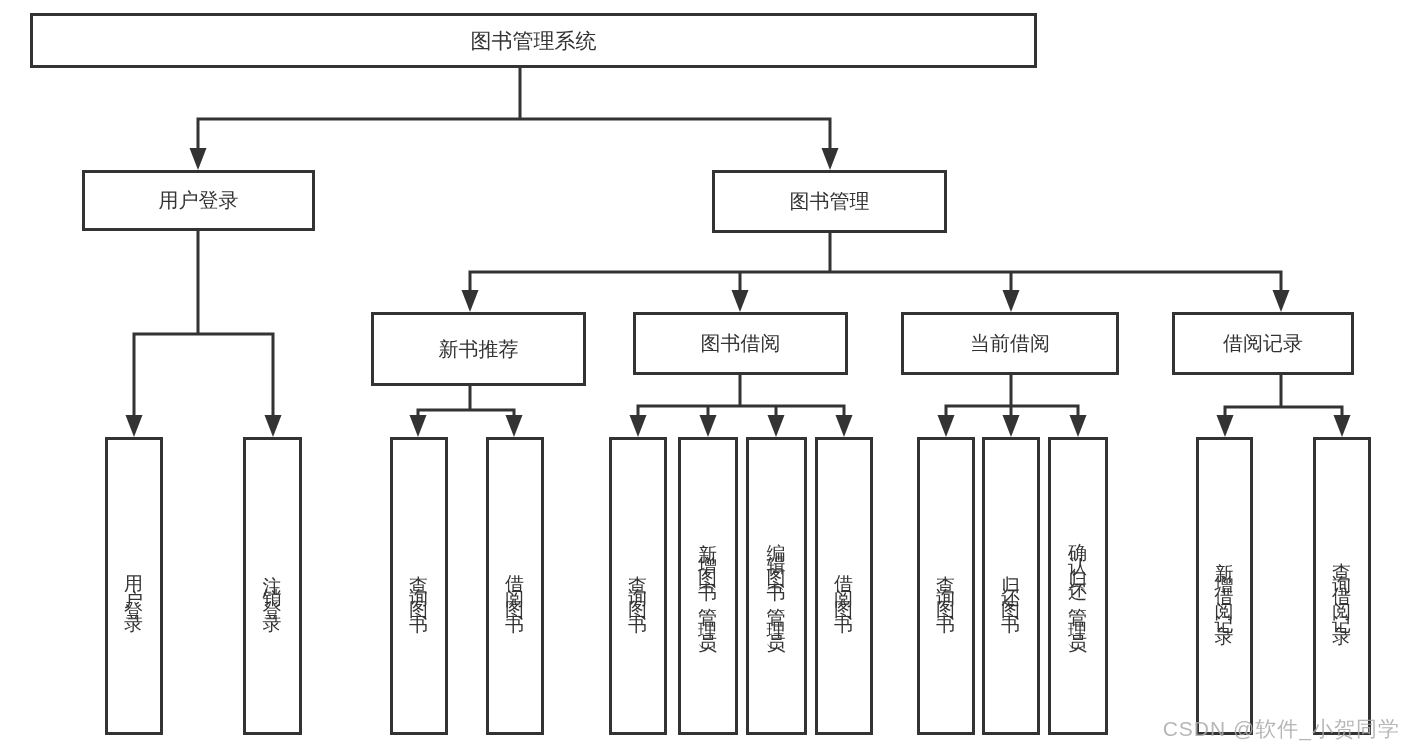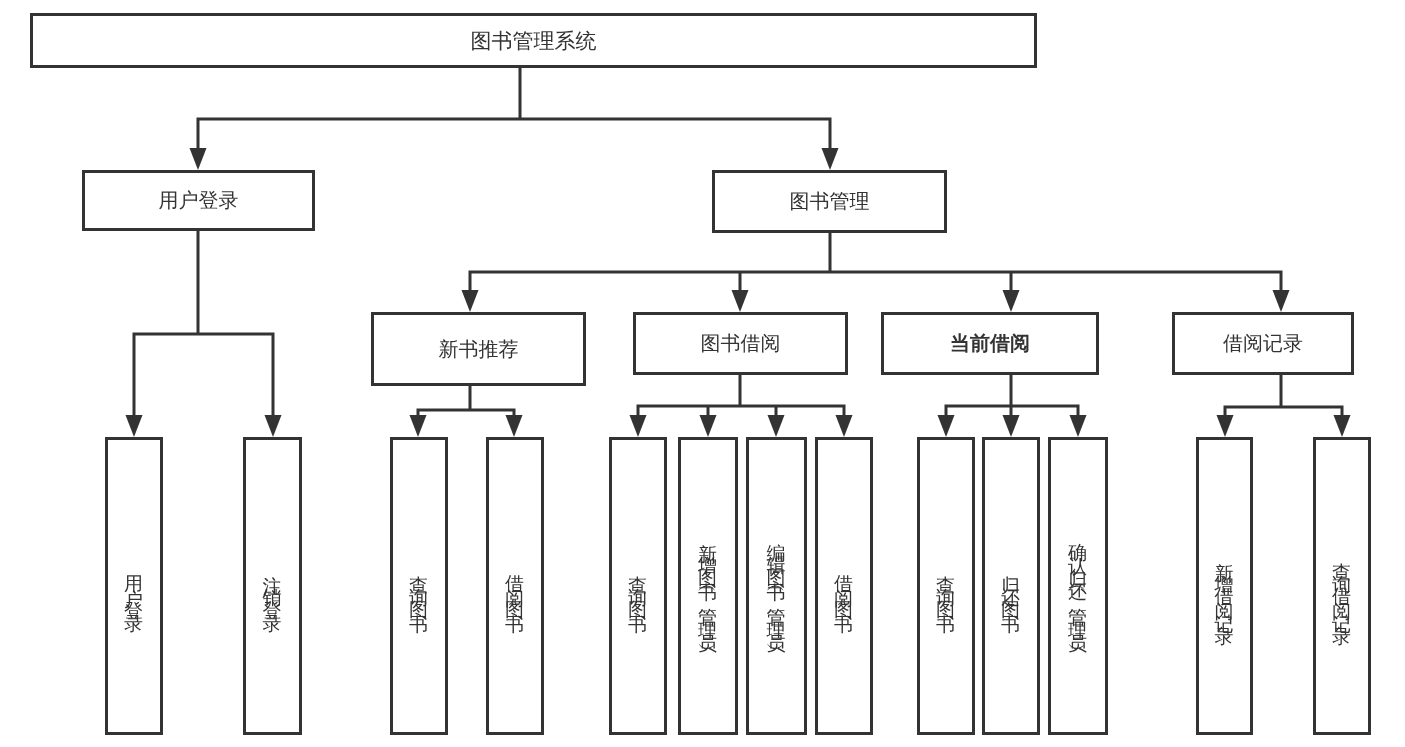--- a/index.html
+++ b/index.html
@@ -85,21 +85,21 @@
   <div class="node" style="left:712px;top:170px;width:235px;height:63px;">
     <span>图书管理</span>
   </div>
 
   <div class="node" style="left:363px;top:312px;width:215px;height:74px;margin-left:8px;">
     <span>新书推荐</span>
   </div>
   <div class="node" style="left:633px;top:312px;width:215px;height:63px;text-align:right;">
     <span>图书借阅</span>
   </div>
-  <div class="node" style="left:881px;top:312px;width:218px;height:63px;font-weight:bold;">
+  <div class="node" style="left:901px;top:312px;width:218px;height:63px;">
     <span>当前借阅</span>
   </div>
   <div class="node" style="left:1172px;top:312px;width:182px;height:63px;">
     <span>借阅记录</span>
   </div>
 
   <div class="vnode" style="left:105px;top:437px;width:58px;height:298px;">
     <span class="vtxt">用户登录</span>
   </div>
   <div class="vnode" style="left:243px;top:437px;width:59px;height:298px;">
@@ -136,14 +136,15 @@
     <span class="vtxt">确认归还（管理员）</span>
   </div>
 
   <div class="vnode" style="left:1196px;top:437px;width:57px;height:298px;">
     <span class="vtxt">新增借阅记录</span>
   </div>
   <div class="vnode" style="left:1313px;top:437px;width:58px;height:298px;">
     <span class="vtxt">查询借阅记录</span>
   </div>
 
+  <div class="watermark">CSDN @软件_小贺同学</div>
 
 </div>
 
 </body></html>

